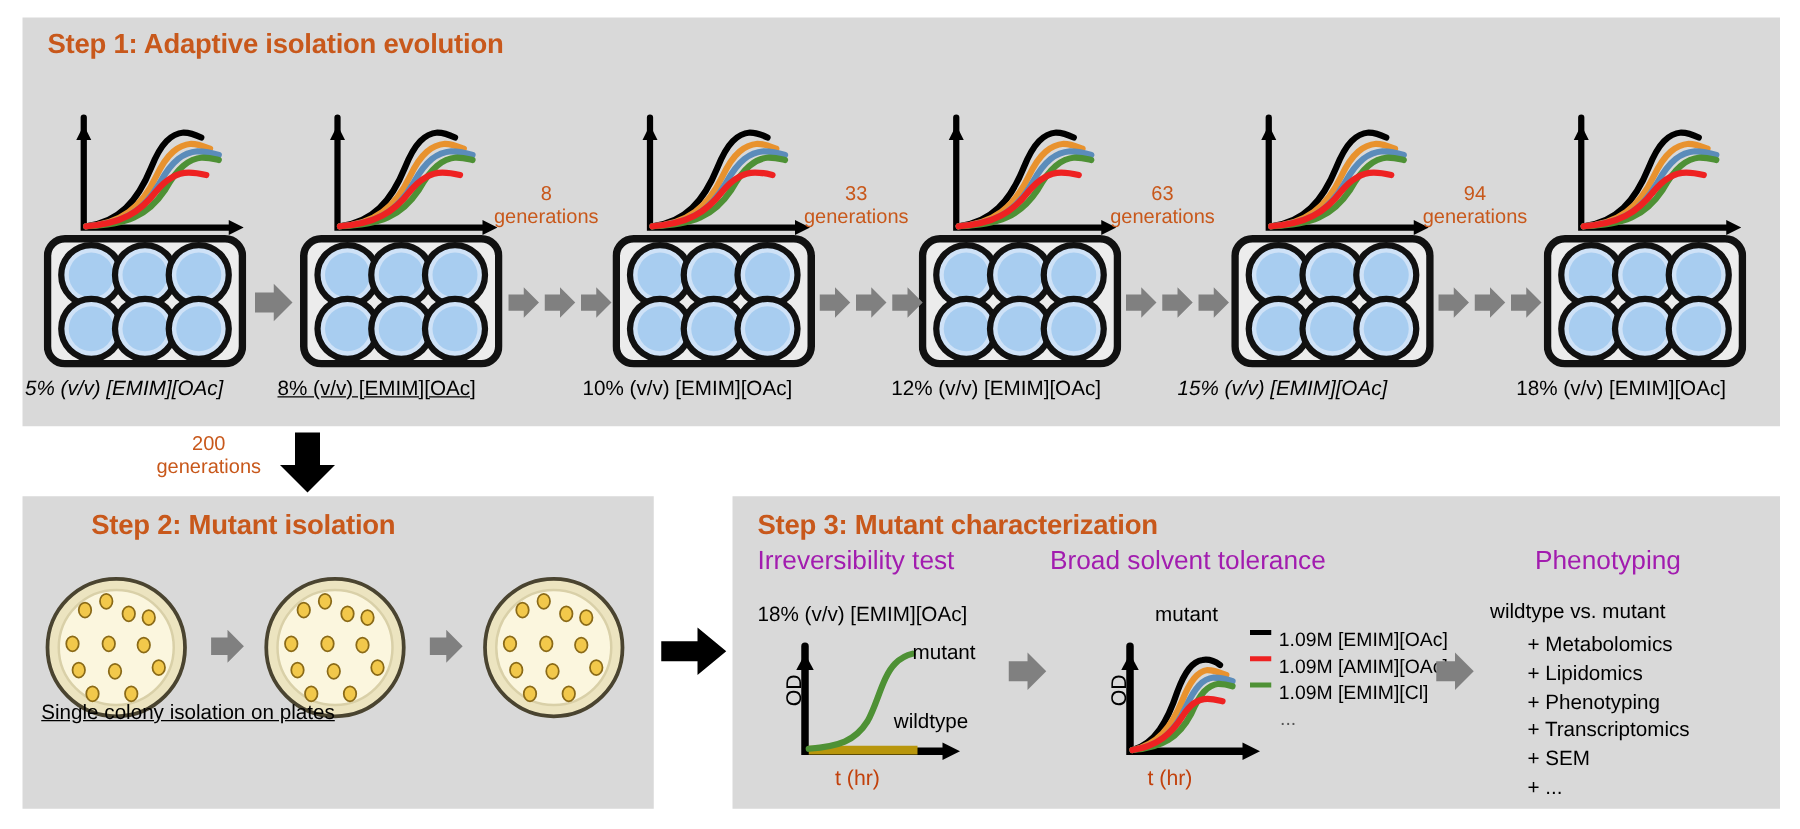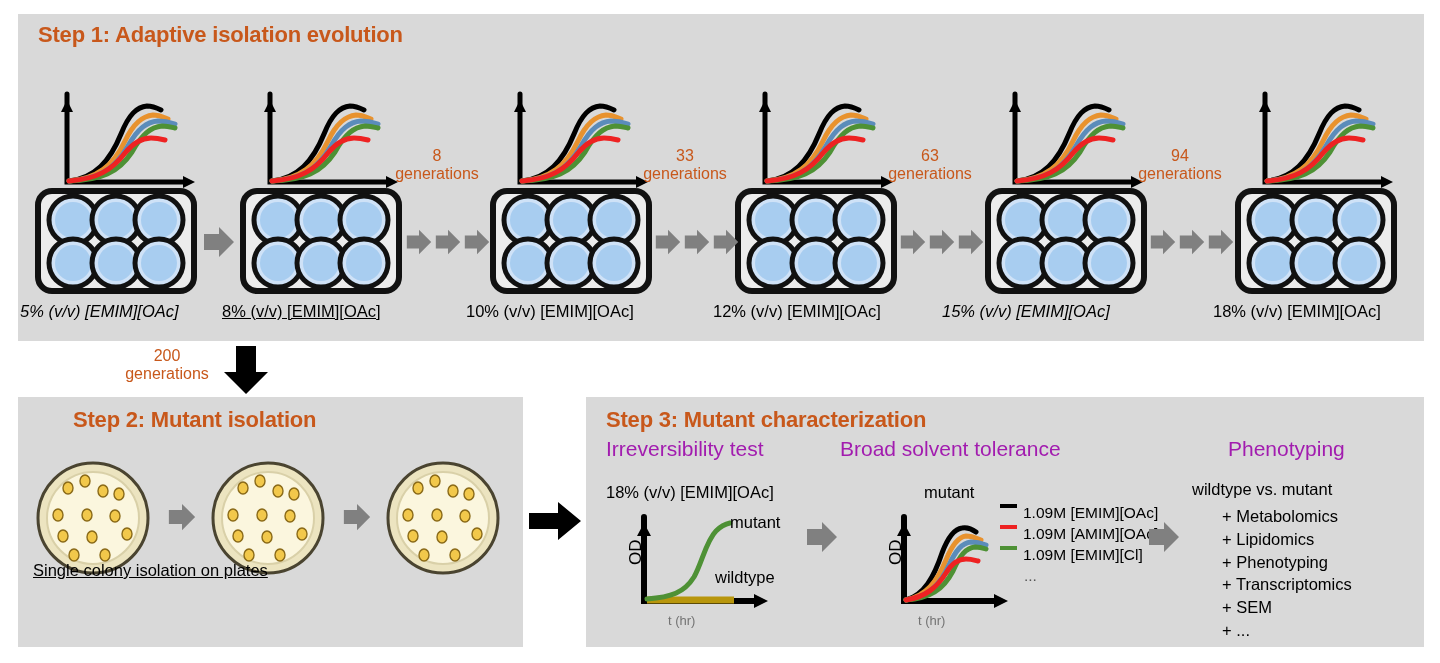--- a/index.html
+++ b/index.html
@@ -68,22 +68,22 @@
   .pheno-list {
     position: absolute;
     font-size: 16.5px;
     color: #000;
     line-height: 1.38;
     white-space: nowrap;
   }
   .pheno-list div { white-space: nowrap; }
   .axis-label {
     position: absolute;
-    font-size: 13px;
-    color: #737373;
+    font-size: 17px;
+    color: #c2410c;
     white-space: nowrap;
   }
   .od-label {
     position: absolute;
     font-size: 17px;
     color: #000;
     transform: rotate(-90deg);
     transform-origin: left top;
     white-space: nowrap;
   }

